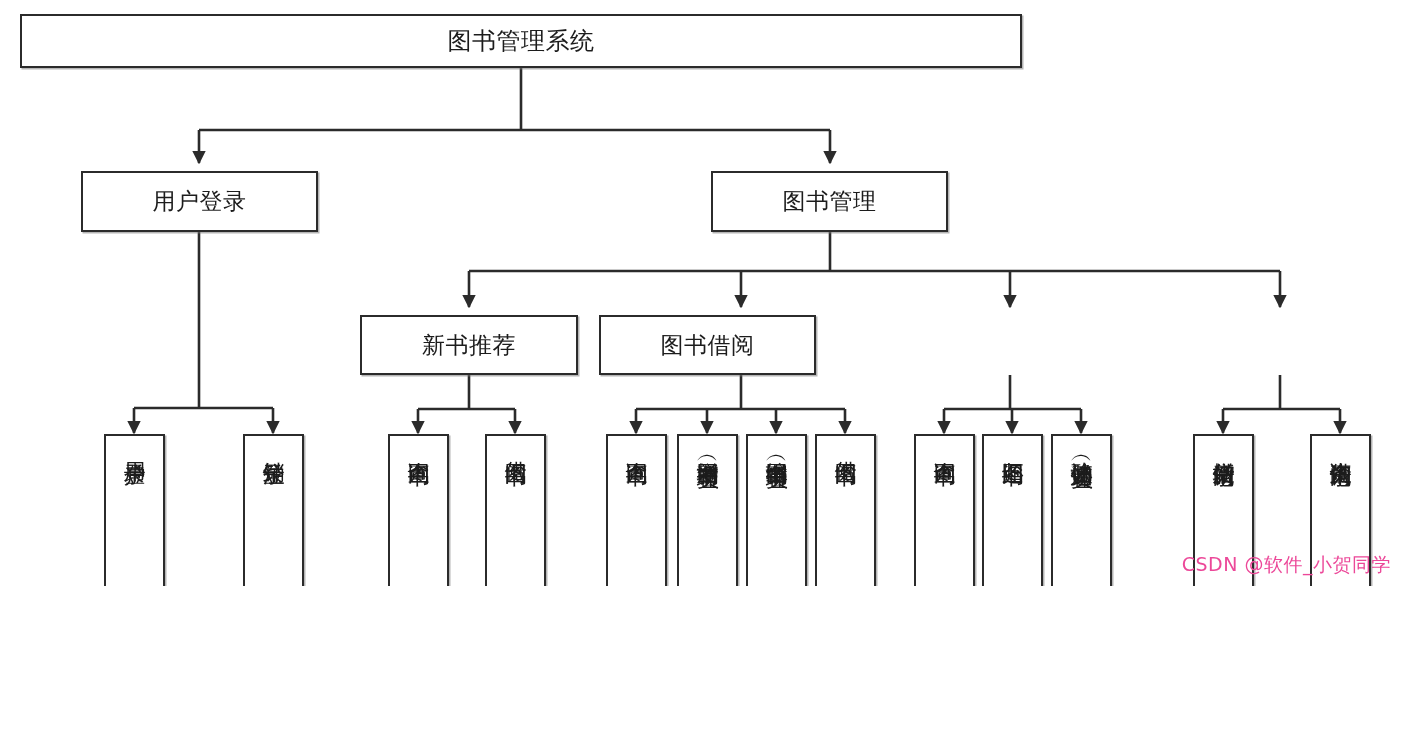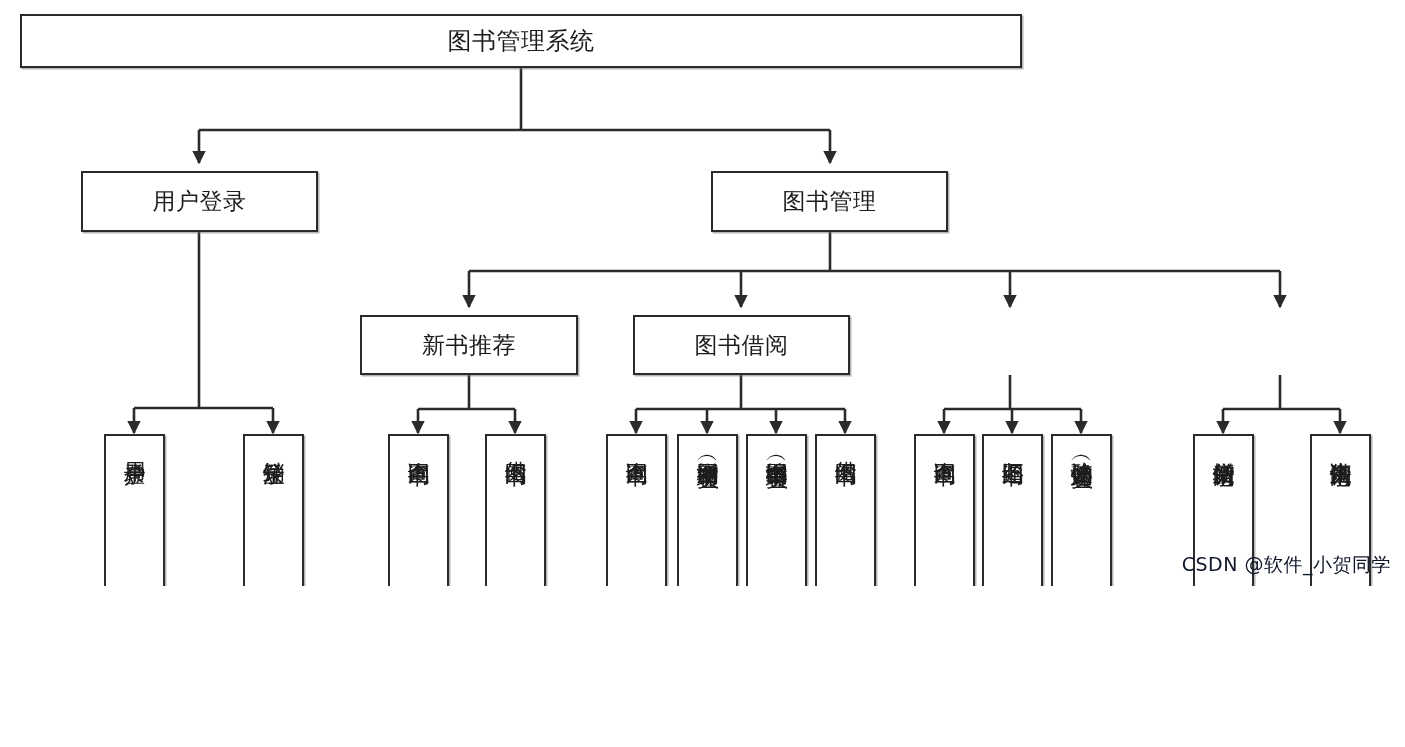--- a/index.html
+++ b/index.html
@@ -63,21 +63,21 @@
     font-size: 22px;
     line-height: 1.12;
     letter-spacing: 1px;
     white-space: nowrap;
   }
   .watermark {
     position: absolute;
     right: 14px;
     bottom: 8px;
     font-size: 19px;
-    color: #0f172a;
+    color: #ec4899;
     letter-spacing: 0.5px;
     white-space: nowrap;
     font-family: "DejaVu Sans", "Liberation Sans", sans-serif;
   }
 </style>
 </head>
 <body>
 
 <div id="diagram-root">
 
@@ -138,21 +138,21 @@
   <div class="node horiz" style="left:81px; top:171px; width:237px; height:61px;">
     <span class="label">用户登录</span>
   </div>
   <div class="node horiz" style="left:360px; top:315px; width:218px; height:60px;">
     <span class="label">新书推荐</span>
   </div>
 
   <div class="node horiz" style="left:711px; top:171px; width:237px; height:61px;">
     <span class="label">图书管理</span>
   </div>
-  <div class="node horiz" style="left:633px; top:315px; width:217px; height:60px;">
+  <div class="node horiz" style="left:599px; top:315px; width:217px; height:60px;">
     <span class="label">图书借阅</span>
   </div>
 
   <div class="node vert" style="left:104px; top:434px; width:61px; height:300px;">
     <span class="label">用户登录</span>
   </div>
   <div class="node vert" style="left:243px; top:434px; width:61px; height:300px;">
     <span class="label">注销登录</span>
   </div>
 

